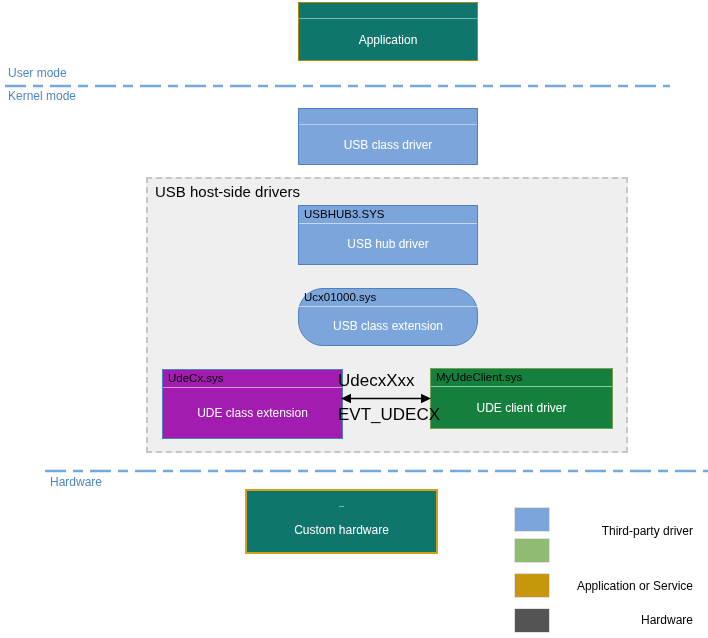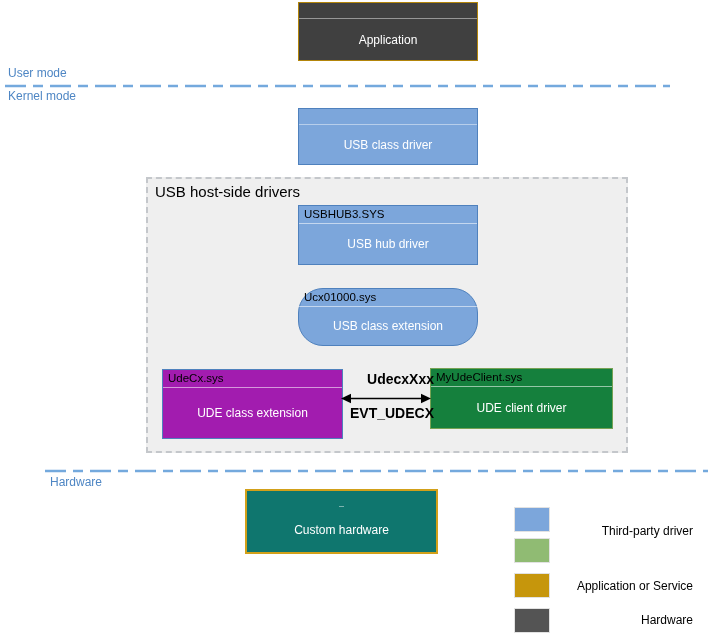--- a/index.html
+++ b/index.html
@@ -29,33 +29,33 @@
     border:2px dashed #C4C7CB;
   }
   .group-title{
     position:absolute;left:7px;top:4px;font-size:15px;color:#000;white-space:nowrap;
   }
   .layer-label{
     position:absolute;color:#4E86C4;font-size:12px;white-space:nowrap;
   }
   .dash-line{position:absolute;overflow:visible;}
   .arrow-label{
-    position:absolute;color:#000;font-size:14px;text-align:right;white-space:nowrap;font-weight:bold;
+    position:absolute;color:#000;font-size:17px;text-align:left;white-space:nowrap;
   }
   .swatch{position:absolute;width:36px;height:25px;border:1px solid #E2E2E2;box-sizing:border-box;}
   .legend-label{
     position:absolute;right:15px;text-align:right;font-size:12px;color:#000;line-height:15px;
   }
 </style>
 </head>
 <body>
 
 <div class="stage">
 
-  <div class="box gold" style="left: 298px; top: 2px; width: 180px; height: 59px; background: #404040;">
+  <div class="box gold" style="left: 298px; top: 2px; width: 180px; height: 59px; background: #0f766e;">
     <div class="hdr empty"></div>
     <div class="lbl">Application</div>
   </div>
 
   <div class="layer-label" style="left:8px;top:66px;">User mode</div>
   <svg class="dash-line" style="left:5px;top:84px;" width="665" height="4">
     <line x1="0" y1="2" x2="665" y2="2" stroke="#74A9DD" stroke-width="2.4" stroke-dasharray="21 7 10 7"></line>
   </svg>
   <div class="layer-label" style="left:8px;top:89px;">Kernel mode</div>
 

